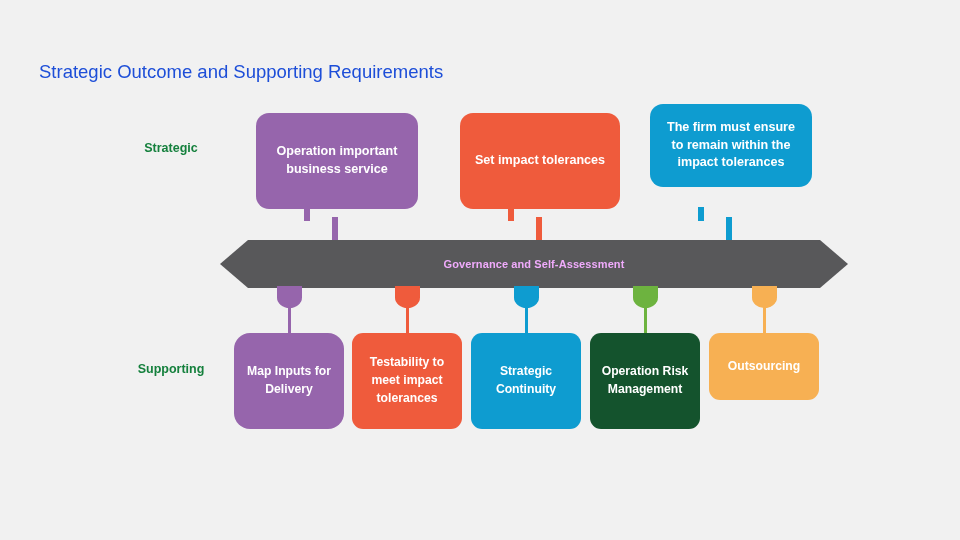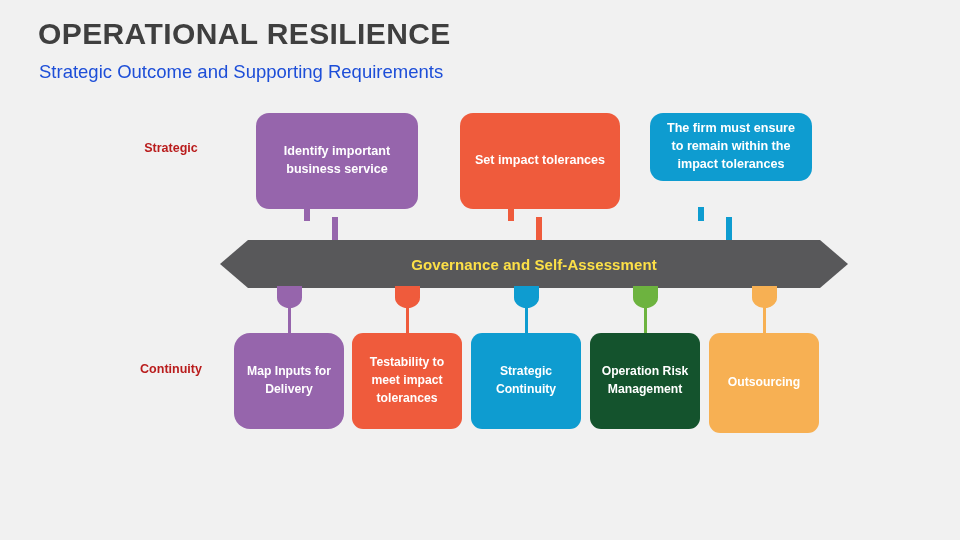--- a/index.html
+++ b/index.html
@@ -37,21 +37,21 @@
     font-weight: normal;
     color: #1d4ed8;
     white-space: nowrap;
   }
 
   
   .row-label {
     position: absolute;
     font-size: 12.5px;
     font-weight: bold;
-    color: #b91c1c;
+    color: #15803d;
     text-align: center;
     line-height: 1.45;
     width: 150px;
   }
   #label-strategic { left: 96px; top: 139px; }
   #label-supporting { left: 96px; top: 360px; }
 
   
   #bar {
     position: absolute;
@@ -60,23 +60,23 @@
     width: 628px;
     height: 48px;
     background: #58585a;
     -webkit-clip-path: polygon(0 50%, 28px 0, calc(100% - 28px) 0, 100% 50%, calc(100% - 28px) 100%, 28px 100%);
     clip-path: polygon(0 50%, 28px 0, calc(100% - 28px) 0, 100% 50%, calc(100% - 28px) 100%, 28px 100%);
     display: flex;
     align-items: center;
     justify-content: center;
   }
   #bar-text {
-    font-size: 15px;
-    font-weight: bold;
-    color: #fde047;
+    font-size: 11px;
+    font-weight: bold;
+    color: #f0abfc;
     letter-spacing: 0.1px;
     white-space: nowrap;
   }
 
   
   .top-card {
     position: absolute;
     border-radius: 13px;
     display: flex;
     align-items: center;
@@ -136,42 +136,41 @@
   .bot-line {
     position: absolute;
     width: 3px;
   }
 </style>
 </head>
 <body>
 
 <div id="slide">
 
-  <div id="title">OPERATIONAL RESILIENCE</div>
   <div id="subtitle">Strategic Outcome and Supporting Requirements</div>
 
   <div class="row-label" id="label-strategic">
     <div>Strategic</div>
   </div>
   <div class="row-label" id="label-supporting">
-    <div>Continuity</div>
+    <div>Supporting</div>
   </div>
 
   <div id="top-layer">
       <div class="top-card" style="left: 256px; top: 113px; width: 162px; height: 96px; background: rgb(150, 101, 172);">
-        <span>Identify important business service</span>
+        <span>Operation important business service</span>
       </div>
       <div class="top-tail-stem" style="left: 304px; top: 207px; background: rgb(150, 101, 172);"></div>
       <div class="top-tail" style="left: 304px; top: 217px; border-color: rgb(150, 101, 172);"></div>
       <div class="top-card" style="left: 460px; top: 113px; width: 160px; height: 96px; background: rgb(239, 91, 60); text-align: right;">
         <span>Set impact tolerances</span>
       </div>
       <div class="top-tail-stem" style="left: 508px; top: 207px; background: rgb(239, 91, 60);"></div>
       <div class="top-tail" style="left: 508px; top: 217px; border-color: rgb(239, 91, 60);"></div>
-      <div class="top-card" style="left: 650px; top: 113px; width: 162px; height: 68px; background: rgb(14, 156, 208);">
+      <div class="top-card" style="left: 650px; top: 104px; width: 162px; height: 83px; background: rgb(14, 156, 208);">
         <span>The firm must ensure to remain within the impact tolerances</span>
       </div>
       <div class="top-tail-stem" style="left: 698px; top: 207px; background: rgb(14, 156, 208);"></div>
       <div class="top-tail" style="left: 698px; top: 217px; border-color: rgb(14, 156, 208);"></div>
     </div>
 
   <div id="bar">
     <span id="bar-text">Governance and Self-Assessment</span>
   </div>
 
@@ -191,18 +190,18 @@
       <div class="bot-card" style="left: 471px; top: 333px; width: 110px; height: 96px; background: rgb(14, 156, 208);">
         <span>Strategic Continuity</span>
       </div>
       <div class="bot-tab" style="left: 632.5px; top: 286px; background: rgb(109, 179, 63);"></div>
       <div class="bot-line" style="left: 643.5px; top: 306px; height: 29px; background: rgb(109, 179, 63);"></div>
       <div class="bot-card" style="left: 590px; top: 333px; width: 110px; height: 96px; background: #14532d;">
         <span>Operation Risk Management</span>
       </div>
       <div class="bot-tab" style="left: 751.5px; top: 286px; background: rgb(247, 176, 83);"></div>
       <div class="bot-line" style="left: 762.5px; top: 306px; height: 29px; background: rgb(247, 176, 83);"></div>
-      <div class="bot-card" style="left: 709px; top: 333px; width: 110px; height: 100px; background: rgb(247, 176, 83);">
+      <div class="bot-card" style="left: 709px; top: 333px; width: 110px; height: 67px; background: rgb(247, 176, 83);">
         <span>Outsourcing</span>
       </div>
     </div>
 
 </div>
 
 </body></html>

